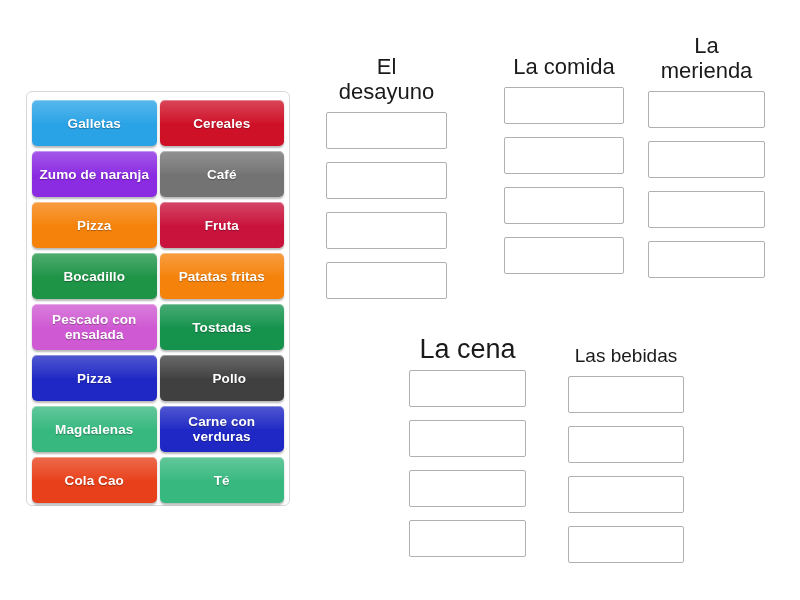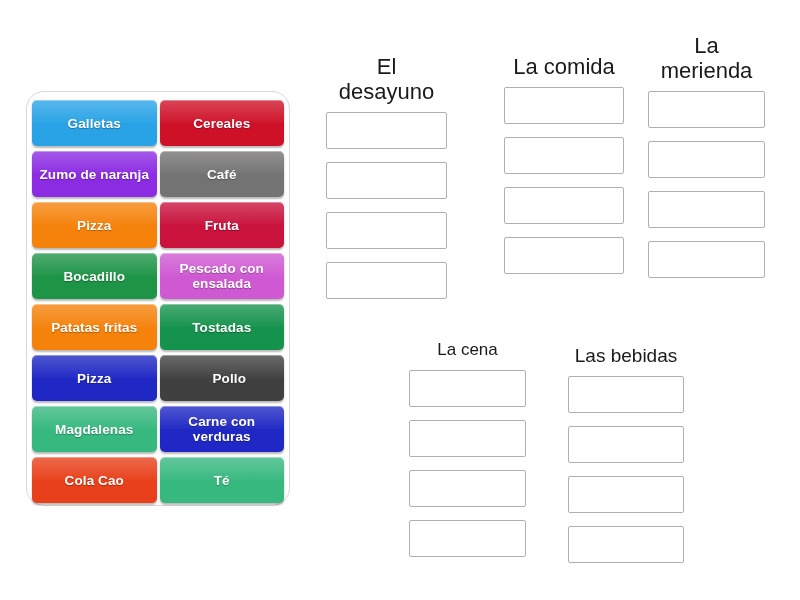--- a/index.html
+++ b/index.html
@@ -16,21 +16,21 @@
   }
 
   
   #tiles-panel {
     position: absolute;
     left: 26px;
     top: 91px;
     width: 264px;
     height: 415px;
     border: 1px solid #d8d8d8;
-    border-radius: 18px;
+    border-radius: 6px;
     background: #ffffff;
     box-sizing: border-box;
     padding: 6px 5px;
   }
   #tiles-grid {
     display: grid;
     grid-template-columns: 1fr 1fr;
     grid-auto-rows: 50px;
     gap: 1px 3px;
   }
@@ -96,21 +96,21 @@
   #group-merienda { left: 648px; top: 33px; width: 117px; }
 
   #group-desayuno .group-title,
   #group-comida .group-title { margin-top: 14px; }
   #group-merienda .group-title { margin-top: 0; }
 
   
   #group-cena    { left: 409px; top: 337px; width: 117px; }
   #group-bebidas { left: 568px; top: 340px; width: 116px; }
 
-  #group-cena .group-title { font-size: 17px; }
+  #group-cena .group-title { font-size: 27px; }
   #group-bebidas .group-title { font-size: 19px; margin-top: 3px; }
 </style>
 </head>
 <body>
 
 <div id="tiles-panel">
   <div id="tiles-grid">
 
     <div class="tile" style="background-color: rgb(41, 163, 230);">
       <span>Galletas</span>
@@ -129,26 +129,26 @@
     <div class="tile" style="background-color: rgb(245, 130, 11);">
       <span>Pizza</span>
     </div>
     <div class="tile" style="background-color: rgb(201, 18, 60);">
       <span>Fruta</span>
     </div>
 
     <div class="tile" style="background-color: rgb(30, 148, 71);">
       <span>Bocadillo</span>
     </div>
+    <div class="tile" style="background-color: rgb(245, 130, 11);">
+      <span>Patatas fritas</span>
+    </div>
+
     <div class="tile" style="background-color: rgb(207, 89, 210);">
       <span>Pescado con ensalada</span>
-    </div>
-
-    <div class="tile" style="background-color: rgb(245, 130, 11);">
-      <span>Patatas fritas</span>
     </div>
     <div class="tile" style="background-color: rgb(21, 147, 77);">
       <span>Tostadas</span>
     </div>
 
     <div class="tile" style="background-color: rgb(31, 40, 196);">
       <span>Pizza</span>
     </div>
     <div class="tile" style="background-color: #404040; padding-left: 18px;">
       <span>Pollo</span>

